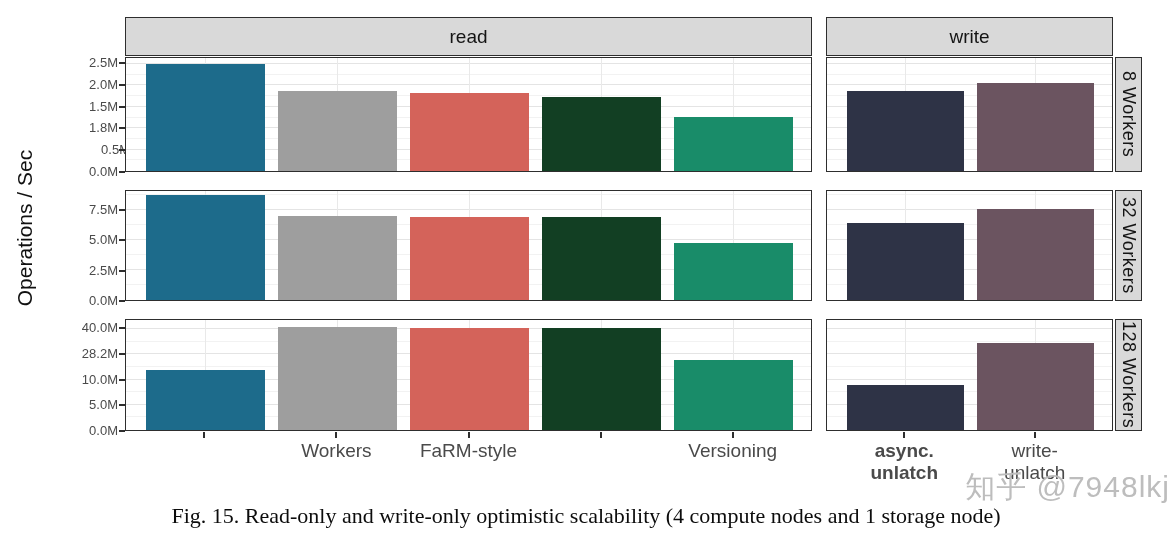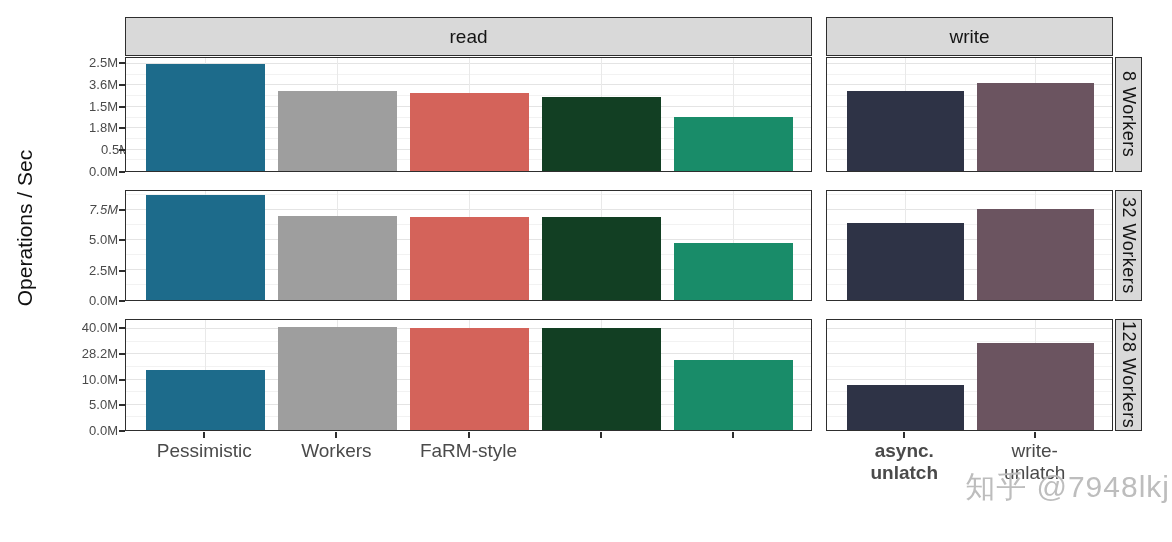--- a/index.html
+++ b/index.html
@@ -54,21 +54,21 @@
       <div class="col-strip" style="left: 125px; top: 17px; width: 687px; height: 39px;">read</div>
       <div class="col-strip" style="left: 826px; top: 17px; width: 287px; height: 39px;">write</div>
       <div class="ytick-label" style="left: 34px; top: 162px; width: 84px;">0.0M</div>
       <div class="tick-mark" style="left: 119px; top: 171px; width: 6px; height: 2px;"></div>
       <div class="ytick-label" style="left: 46px; top: 140.22px; width: 84px; text-align: right;">0.5M</div>
       <div class="tick-mark" style="left: 119px; top: 149.22px; width: 6px; height: 2px;"></div>
       <div class="ytick-label" style="left: 34px; top: 118.439px; width: 84px;">1.8M</div>
       <div class="tick-mark" style="left: 119px; top: 127.439px; width: 6px; height: 2px;"></div>
       <div class="ytick-label" style="left: 34px; top: 96.6591px; width: 84px;">1.5M</div>
       <div class="tick-mark" style="left: 119px; top: 105.659px; width: 6px; height: 2px;"></div>
-      <div class="ytick-label" style="left: 34px; top: 74.8788px; width: 84px;">3.6M</div>
+      <div class="ytick-label" style="left: 34px; top: 74.8788px; width: 84px;">2.0M</div>
       <div class="tick-mark" style="left: 119px; top: 83.8788px; width: 6px; height: 2px;"></div>
       <div class="ytick-label" style="left: 34px; top: 53.0985px; width: 84px;">2.5M</div>
       <div class="tick-mark" style="left: 119px; top: 62.0985px; width: 6px; height: 2px;"></div>
       <div class="row-strip" style="left: 1115px; top: 57px; width: 27px; height: 115px;">8 Workers</div>
       <div class="panel" style="left: 125px; top: 57px; width: 687px; height: 115px;">
         <div class="hgrid minor" style="bottom: 9.4697%;"></div>
         <div class="hgrid major" style="bottom: 18.9394%;"></div>
         <div class="hgrid minor" style="bottom: 28.4091%;"></div>
         <div class="hgrid major" style="bottom: 37.8788%;"></div>
         <div class="hgrid minor" style="bottom: 47.3485%;"></div>
@@ -103,21 +103,21 @@
         <div class="bar" style="left: 19.5682px; width: 117.409px; height: 70.8333%; background: rgb(46, 51, 70);"></div>
         <div class="vgrid" style="left: 208.227px;"></div>
         <div class="bar" style="left: 150.023px; width: 117.409px; height: 78.0303%; background: rgb(107, 84, 96);"></div>
       </div>
       <div class="ytick-label" style="left: 34px; top: 291px; width: 84px;">0.0M</div>
       <div class="tick-mark" style="left: 119px; top: 300px; width: 6px; height: 2px;"></div>
       <div class="ytick-label" style="left: 34px; top: 260.505px; width: 84px;">2.5M</div>
       <div class="tick-mark" style="left: 119px; top: 269.505px; width: 6px; height: 2px;"></div>
       <div class="ytick-label" style="left: 34px; top: 230.011px; width: 84px;">5.0M</div>
       <div class="tick-mark" style="left: 119px; top: 239.011px; width: 6px; height: 2px;"></div>
-      <div class="ytick-label" style="left: 34px; top: 199.516px; width: 84px; font-style: italic;">7.5M</div>
+      <div class="ytick-label" style="left: 34px; top: 199.516px; width: 84px;">7.5M</div>
       <div class="tick-mark" style="left: 119px; top: 208.516px; width: 6px; height: 2px;"></div>
       <div class="row-strip" style="left: 1115px; top: 190px; width: 27px; height: 111px;">32 Workers</div>
       <div class="panel" style="left: 125px; top: 190px; width: 687px; height: 111px;">
         <div class="hgrid minor" style="bottom: 13.7363%;"></div>
         <div class="hgrid major" style="bottom: 27.4725%;"></div>
         <div class="hgrid minor" style="bottom: 41.2088%;"></div>
         <div class="hgrid major" style="bottom: 54.9451%;"></div>
         <div class="hgrid minor" style="bottom: 68.6813%;"></div>
         <div class="hgrid major" style="bottom: 82.4176%;"></div>
         <div class="hgrid minor" style="bottom: 96.1538%;"></div>
@@ -170,27 +170,27 @@
         <div class="vgrid" style="left: 210.885px;"></div>
         <div class="bar" style="left: 151.933px; width: 118.904px; height: 93.578%; background: rgb(158, 158, 158);"></div>
         <div class="vgrid" style="left: 343px;"></div>
         <div class="bar" style="left: 284.048px; width: 118.904px; height: 93.1193%; background: rgb(212, 99, 90);"></div>
         <div class="vgrid" style="left: 475.115px;"></div>
         <div class="bar" style="left: 416.163px; width: 118.904px; height: 93.1193%; background: rgb(18, 63, 35);"></div>
         <div class="vgrid" style="left: 607.231px;"></div>
         <div class="bar" style="left: 548.279px; width: 118.904px; height: 63.7615%; background: rgb(25, 140, 105);"></div>
       </div>
       <div class="tick-mark" style="left: 203.269px; top: 432px; width: 2px; height: 6px;"></div>
-      <div class="xlabel" style="left: 129.269px; top: 440px; width: 150px;">Pessimistic</div>
       <div class="tick-mark" style="left: 335.385px; top: 432px; width: 2px; height: 6px;"></div>
       <div class="xlabel" style="left: 261.385px; top: 440px; width: 150px;">Workers</div>
       <div class="tick-mark" style="left: 467.5px; top: 432px; width: 2px; height: 6px;"></div>
       <div class="xlabel" style="left: 393.5px; top: 440px; width: 150px;">FaRM-style</div>
       <div class="tick-mark" style="left: 599.615px; top: 432px; width: 2px; height: 6px;"></div>
       <div class="tick-mark" style="left: 731.731px; top: 432px; width: 2px; height: 6px;"></div>
+      <div class="xlabel" style="left: 657.731px; top: 440px; width: 150px;">Versioning</div>
       <div class="panel" style="left: 826px; top: 319px; width: 287px; height: 112px;">
         <div class="hgrid minor" style="bottom: 11.4679%;"></div>
         <div class="hgrid major" style="bottom: 22.9358%;"></div>
         <div class="hgrid minor" style="bottom: 34.4037%;"></div>
         <div class="hgrid major" style="bottom: 45.8716%;"></div>
         <div class="hgrid minor" style="bottom: 57.3394%;"></div>
         <div class="hgrid major" style="bottom: 68.8073%;"></div>
         <div class="hgrid minor" style="bottom: 80.2752%;"></div>
         <div class="hgrid major" style="bottom: 91.7431%;"></div>
         <div class="vgrid" style="left: 77.7727px;"></div>
@@ -198,14 +198,15 @@
         <div class="vgrid" style="left: 208.227px;"></div>
         <div class="bar" style="left: 150.023px; width: 117.409px; height: 79.3578%; background: rgb(107, 84, 96);"></div>
       </div>
       <div class="tick-mark" style="left: 903.273px; top: 432px; width: 2px; height: 6px;"></div>
       <div class="xlabel" style="left: 829.273px; top: 440px; width: 150px; font-weight: bold;">async.
 unlatch</div>
       <div class="tick-mark" style="left: 1033.73px; top: 432px; width: 2px; height: 6px;"></div>
       <div class="xlabel" style="left: 959.727px; top: 440px; width: 150px;">write-
 unlatch</div>
     </div>
+  <div class="caption">Fig. 15.  Read-only and write-only optimistic scalability (4 compute nodes and 1 storage node)</div>
   <div class="watermark">知乎 @7948lkj</div>
 </div>
 
 </body></html>

